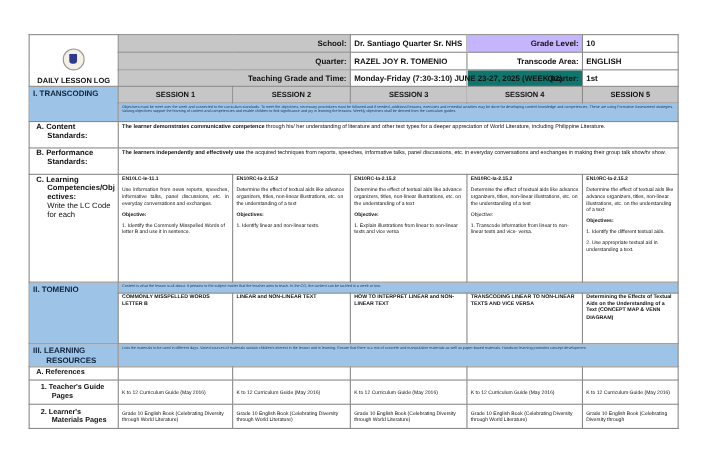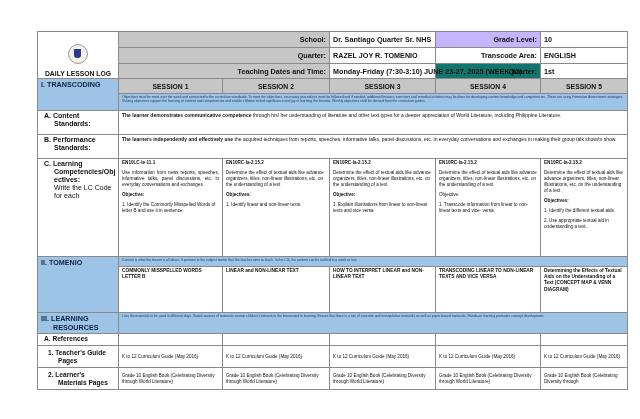--- a/index.html
+++ b/index.html
@@ -1,17 +1,17 @@
 <!DOCTYPE html>
 <html><head>
 <meta charset="utf-8">
 <style>
   html, body { margin:0; padding:0; background:#ffffff; }
   body { width:640px; height:419px; overflow:hidden; position:relative; font-family:"Liberation Sans", sans-serif; color:#111; }
-  .sheet { position:absolute; left:26px; top:31px; width:590px;margin-left:11px; }
+  .sheet { position:absolute; left:26px; top:31px; width:590px; }
   table { border-collapse:collapse; width:590px; table-layout:fixed; }
   td { border:1px solid #8a8a8a; padding:1px 3px; vertical-align:top; overflow:hidden; }
   .lbl { background:#c6c6c6; text-align:right; font-weight:bold; font-size:7.2px; vertical-align:middle; }
   .val { font-weight:bold; font-size:7.2px; vertical-align:middle; }
   .logo-cell { background:#fff; text-align:center; vertical-align:bottom; font-weight:bold; font-size:6.8px; }
   .sec { background:#9dc3e6; font-weight:bold; font-size:7.2px; color:#10243e; }
   .sess { background:#c6c6c6; text-align:center; font-weight:bold; font-size:6.8px; vertical-align:middle; }
   .instr { background:#9dc3e6; font-size:3.4px; line-height:4.2px; color:#1f3b5a; }
   .side { font-weight:bold; font-size:7px; line-height:8px; padding-left:6px; }
   .side .ind { padding-left:10px; display:block; }
@@ -54,21 +54,21 @@
     <td class="lbl" style="background:#c4b5fd">Grade Level:</td>
     <td class="val">10</td>
   </tr>
   <tr style="height:16px">
     <td class="lbl" colspan="2">Quarter:</td>
     <td class="val" style="border-right:none">RAZEL JOY R. TOMENIO</td>
     <td class="lbl" style="background:#fff">Transcode Area:</td>
     <td class="val">ENGLISH</td>
   </tr>
   <tr style="height:15px">
-    <td class="lbl" colspan="2">Teaching Dates and Time:</td>
+    <td class="lbl" colspan="2">Teaching Grade and Time:</td>
     <td class="val" style="border-right:none;white-space:nowrap;overflow:visible">Monday-Friday (7:30-3:10) JUNE 23-27, 2025 (WEEK 02)</td>
     <td class="lbl" style="background:#0f766e">Quarter:</td>
     <td class="val">1st</td>
   </tr>
 
   <tr style="height:15px">
     <td class="sec" rowspan="2">I.   TRANSCODING</td>
     <td class="sess">SESSION 1</td>
     <td class="sess">SESSION 2</td>
     <td class="sess">SESSION 3</td>

